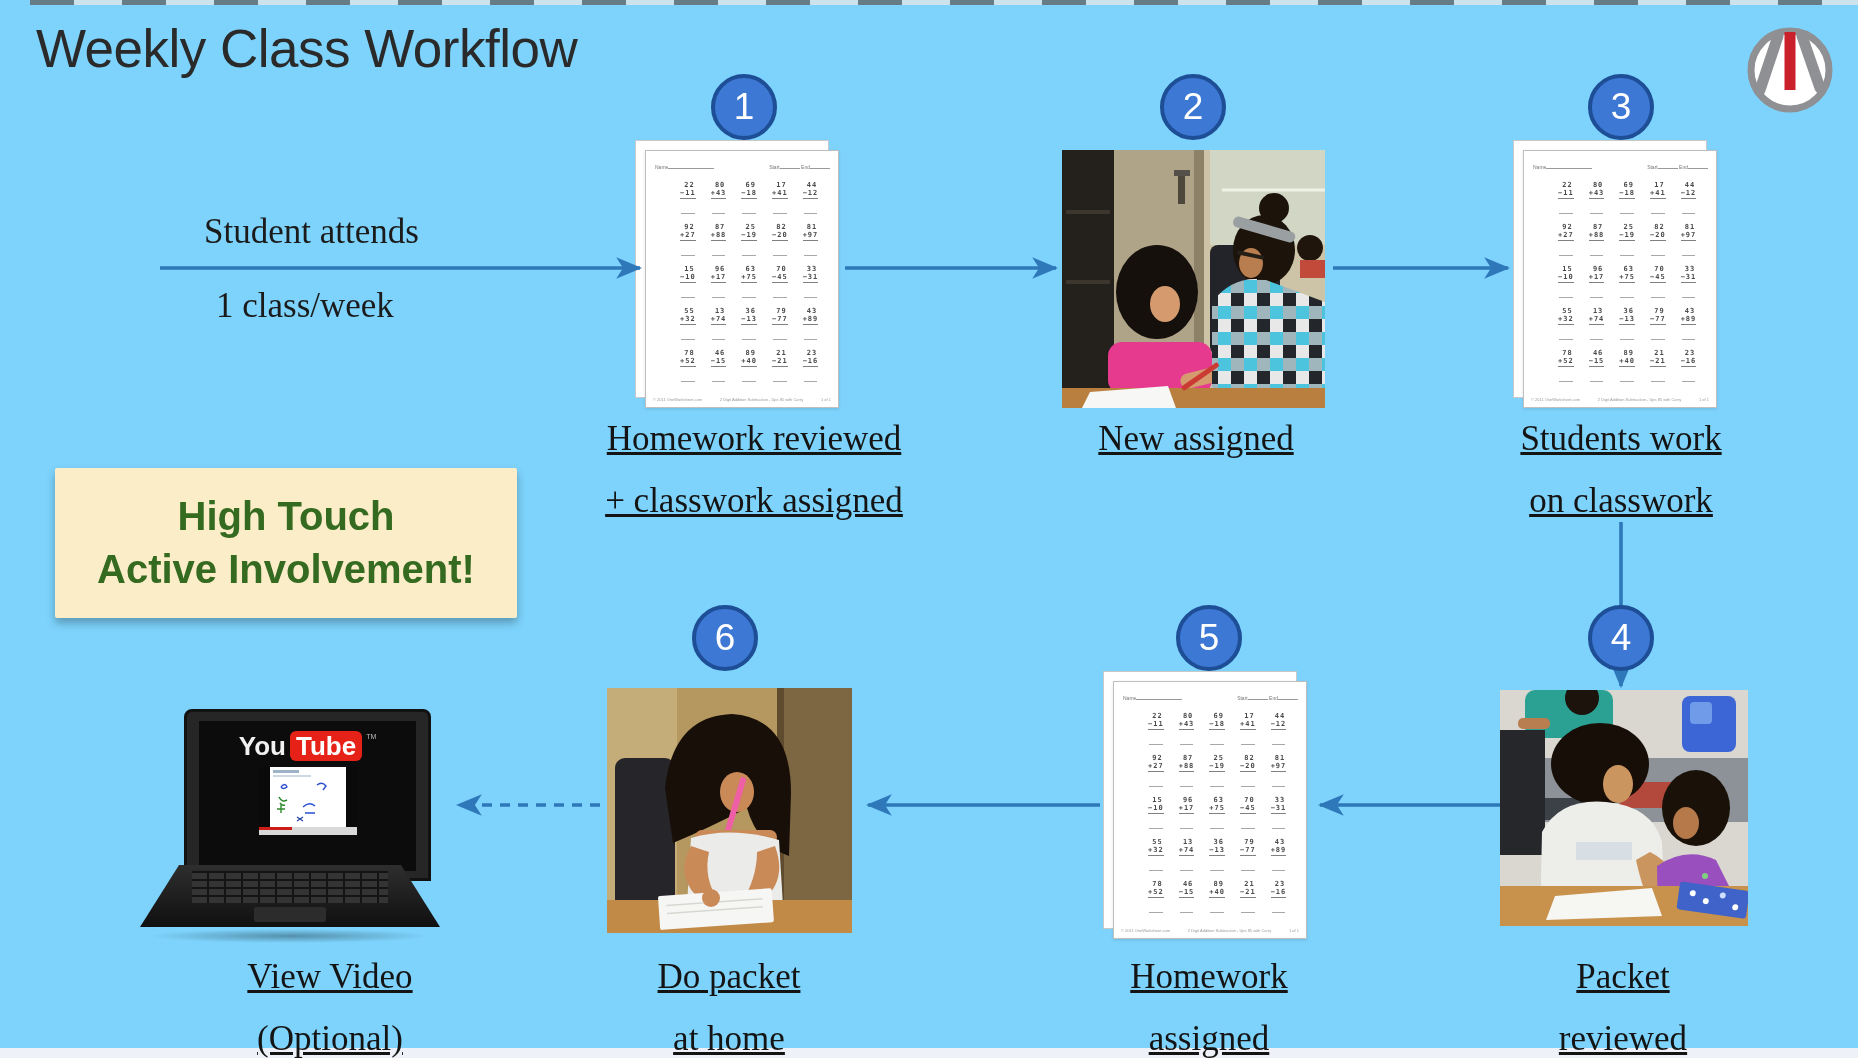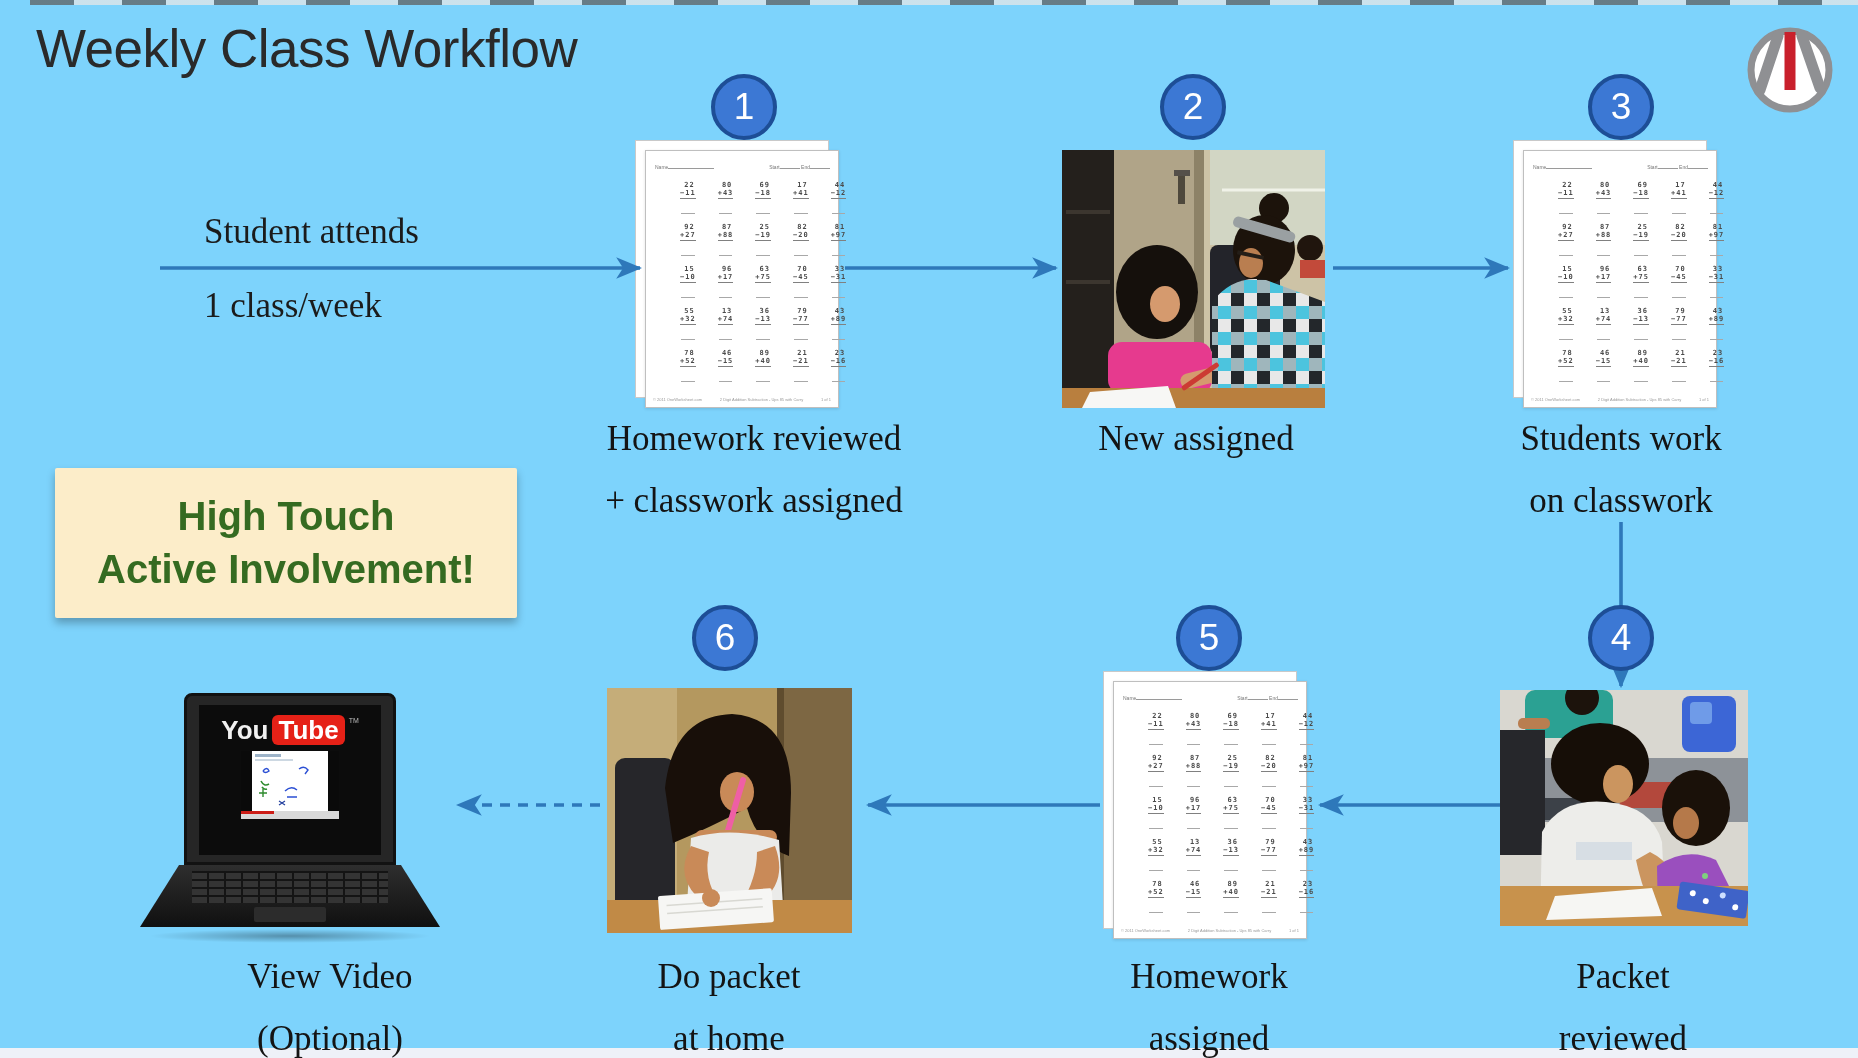--- a/index.html
+++ b/index.html
@@ -20,45 +20,45 @@
 
   
   .ws-back{width:192px;height:256px;background:#fff;border:1px solid #c9c9c9;z-index:1;}
   .ws-front{width:192px;height:256px;background:#fff;border:1px solid #bfbfbf;
     box-shadow:0 1px 3px rgba(0,0,0,.12);z-index:2;}
   .ws-head{position:absolute;top:13px;left:9px;right:8px;display:flex;justify-content:space-between;
     font-size:5px;color:#777;}
   .uline{display:inline-block;border-bottom:1px solid #9a9a9a;height:4px;}
   .w46{width:46px;} .w20{width:20px;}
   .ws-grid{position:absolute;top:30px;left:34px;width:134px;}
-  .ws-row{display:flex;gap:22px;margin-bottom:9px;}
+  .ws-row{display:flex;gap:15px;margin-bottom:9px;}
   .prob{width:23px;font-size:7px;font-weight:bold;color:#4a4a4a;font-family:"DejaVu Sans Mono",monospace;}
   .p-top{text-align:right;padding-right:1px;letter-spacing:1px;}
   .p-bot{display:flex;justify-content:space-between;border-bottom:1px solid #808080;padding-bottom:1px;letter-spacing:1px;}
   .p-ans{height:8px;border-bottom:1px solid #a8a8a8;margin:6px auto 0 auto;width:88%;}
   .ws-foot{position:absolute;bottom:5px;left:7px;right:7px;display:flex;justify-content:space-between;
     font-size:4px;color:#9a9a9a;}
 
   
   .step-label{width:460px;text-align:center;font-family:"Liberation Serif",serif;font-size:35px;
-    line-height:62px;color:#141414;z-index:5;}
+    line-height:62px;color:#141414;z-index:5;text-decoration:underline;}
   .annot{font-family:"Liberation Serif",serif;font-size:35px;color:#1b1b1b;z-index:5;}
 
   
   .hibox{left:55px;top:468px;width:462px;height:150px;background:#fcedc9;border-radius:2px;
     box-shadow:0 5px 8px rgba(0,0,0,.28);text-align:center;z-index:4;}
   .hibox .ln{font-size:40px;font-weight:bold;color:#356b21;line-height:53px;}
   .hibox .ln:first-child{margin-top:22px;}
 
   
   .photo{z-index:2;display:block;}
 
   
   .laptop{left:140px;top:693px;width:300px;height:252px;z-index:2;}
-  .lt-screen{position:absolute;left:44px;top:0;width:212px;height:172px;background:#262626;
+  .lt-screen{position:absolute;left:44px;top:16px;width:247px;height:172px;background:#262626;
     border:3px solid #121212;border-radius:8px 8px 0 0;box-sizing:border-box;}
   .lt-display{position:absolute;left:12px;top:9px;right:12px;bottom:7px;background:#0c0c0c;text-align:center;}
   .yt-row{margin-top:10px;display:flex;align-items:flex-start;justify-content:center;gap:4px;}
   .yt-you{color:#f1f1f1;font-size:26px;font-weight:bold;line-height:30px;}
   .yt-tube{background:#e62117;color:#fff;font-size:26px;font-weight:bold;line-height:30px;
     border-radius:6px;padding:0 6px;}
   .yt-tm{color:#bdbdbd;font-size:7px;margin-top:2px;}
   .lt-thumb{position:relative;width:98px;height:68px;background:#ffffff;margin:6px auto 0 auto;}
   .lt-thumb .bar-l,.lt-thumb .bar-r{position:absolute;top:0;bottom:8px;width:11px;background:#0a0a0a;}
   .bar-l{left:0;} .bar-r{right:0;}
@@ -111,21 +111,21 @@
       <path d="M845,268 H1056" marker-end="url(#ah)"></path>
       <path d="M1333,268 H1508" marker-end="url(#ah)"></path>
       <path d="M1621,522 V686" marker-end="url(#ah)"></path>
       <path d="M1500,805 H1320" marker-end="url(#ah)"></path>
       <path d="M1100,805 H868" marker-end="url(#ah)"></path>
       <path d="M600,805 H458" stroke-dasharray="10 8" marker-end="url(#ah)"></path>
     </g>
   </svg>
 
   <div class="abs annot" style="left:204px;top:212px;">Student attends</div>
-  <div class="abs annot" style="left:204px;top:286px;">1 class/week</div>
+  <div class="abs annot" style="left:216px;top:286px;">1 class/week</div>
 
   <div class="abs step-circle" style="left:711px;top:74px;">1</div>
   <div class="abs step-circle" style="left:1160px;top:74px;">2</div>
   <div class="abs step-circle" style="left:1588px;top:74px;">3</div>
   <div class="abs step-circle" style="left:1588px;top:605px;">4</div>
   <div class="abs step-circle" style="left:1176px;top:605px;">5</div>
   <div class="abs step-circle" style="left:692px;top:605px;">6</div>
 
   <div class="abs ws-back" style="left:635px;top:140px;"></div>
   <div class="abs ws-front" style="left:645px;top:150px;">

